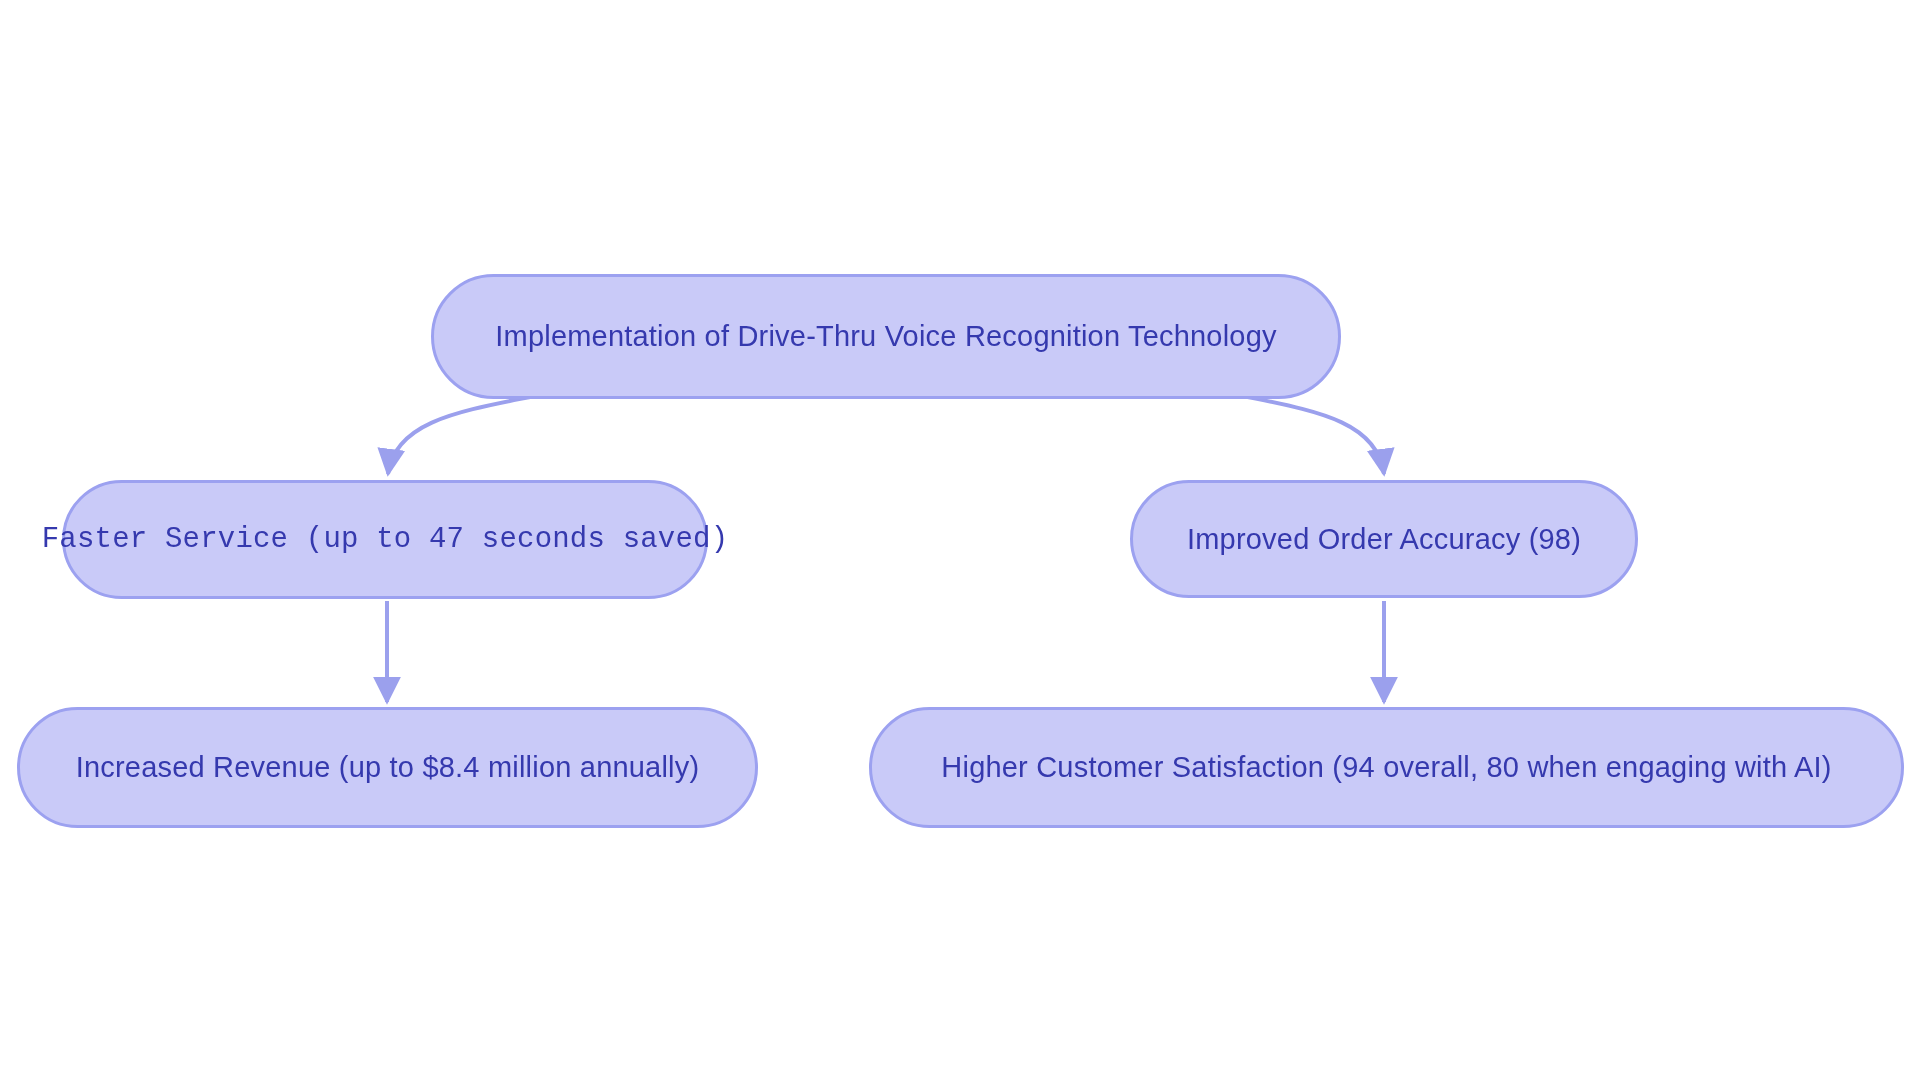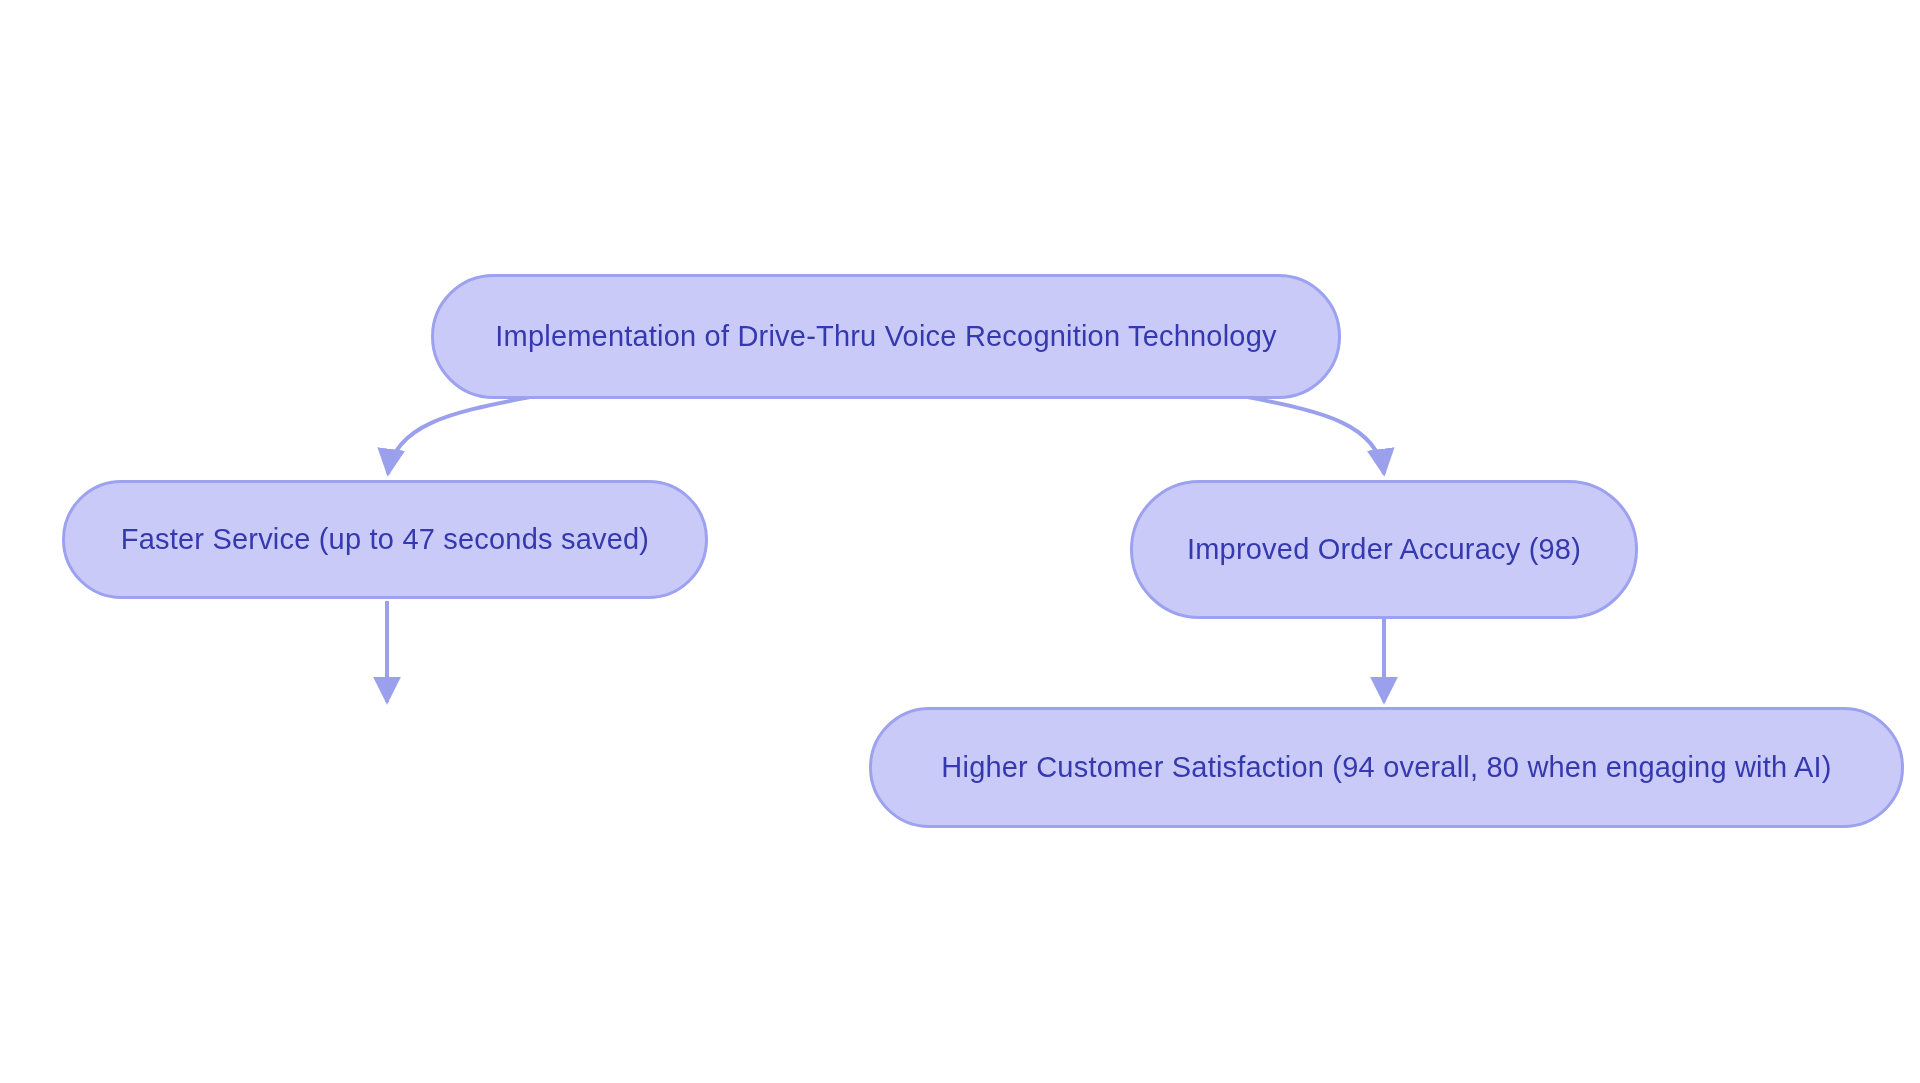--- a/index.html
+++ b/index.html
@@ -39,22 +39,22 @@
     background: var(--fill, #c9caf8);
     border: 3px solid var(--border, #9ca1f0);
     border-radius: 999px;
     color: var(--text, #3539ae);
     font-size: 29px;
     letter-spacing: 0.2px;
     white-space: nowrap;
     text-align: center;
   }
   #n-root         { left: 431px;  top: 246px; width: 910px;  height: 125px; margin-top: 28px; }
-  #n-faster       { left: 62px;   top: 480px; width: 646px;  height: 119px; }
-  #n-accuracy     { left: 1130px; top: 480px; width: 508px;  height: 139px; }
+  #n-faster       { left: 62px;   top: 480px; width: 646px;  height: 119px; font-family: Liberation Mono, monospace; }
+  #n-accuracy     { left: 1130px; top: 480px; width: 508px;  height: 118px; }
   #n-revenue      { left: 17px;   top: 707px; width: 741px;  height: 121px; }
   #n-satisfaction { left: 869px;  top: 707px; width: 1035px; height: 121px; }
 </style>
 </head>
 <body>
 
 <div class="canvas">
 
   <svg class="edges" viewBox="0 0 1920 1083" xmlns="http://www.w3.org/2000/svg">
     <defs>
@@ -73,18 +73,21 @@
   </div>
 
   <div class="node" id="n-faster">
     <span class="node-label">Faster Service (up to 47 seconds saved)</span>
   </div>
 
   <div class="node" id="n-accuracy">
     <span class="node-label">Improved Order Accuracy (98)</span>
   </div>
 
+  <div class="node" id="n-revenue">
+    <span class="node-label">Increased Revenue (up to $8.4 million annually)</span>
+  </div>
 
   <div class="node" id="n-satisfaction">
     <span class="node-label">Higher Customer Satisfaction (94 overall, 80 when engaging with AI)</span>
   </div>
 
 </div>
 
 </body></html>

